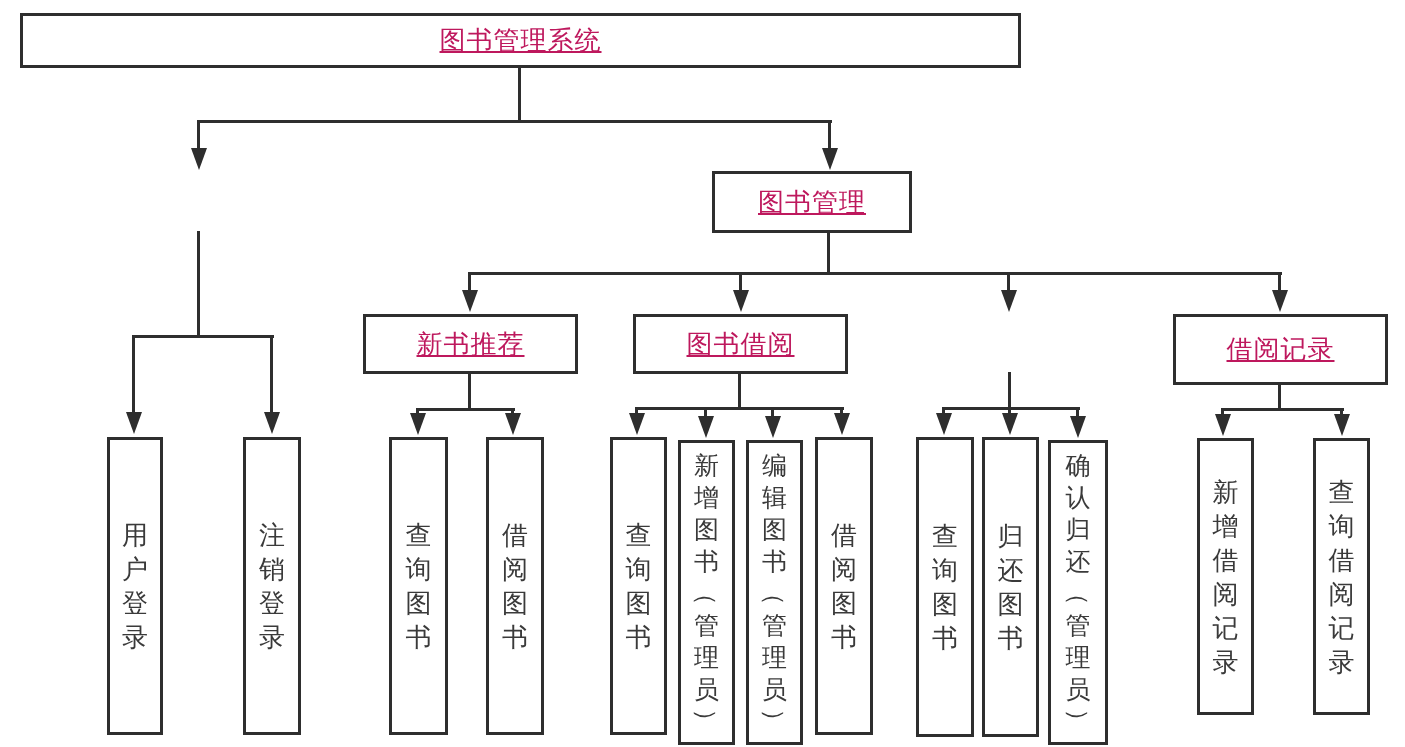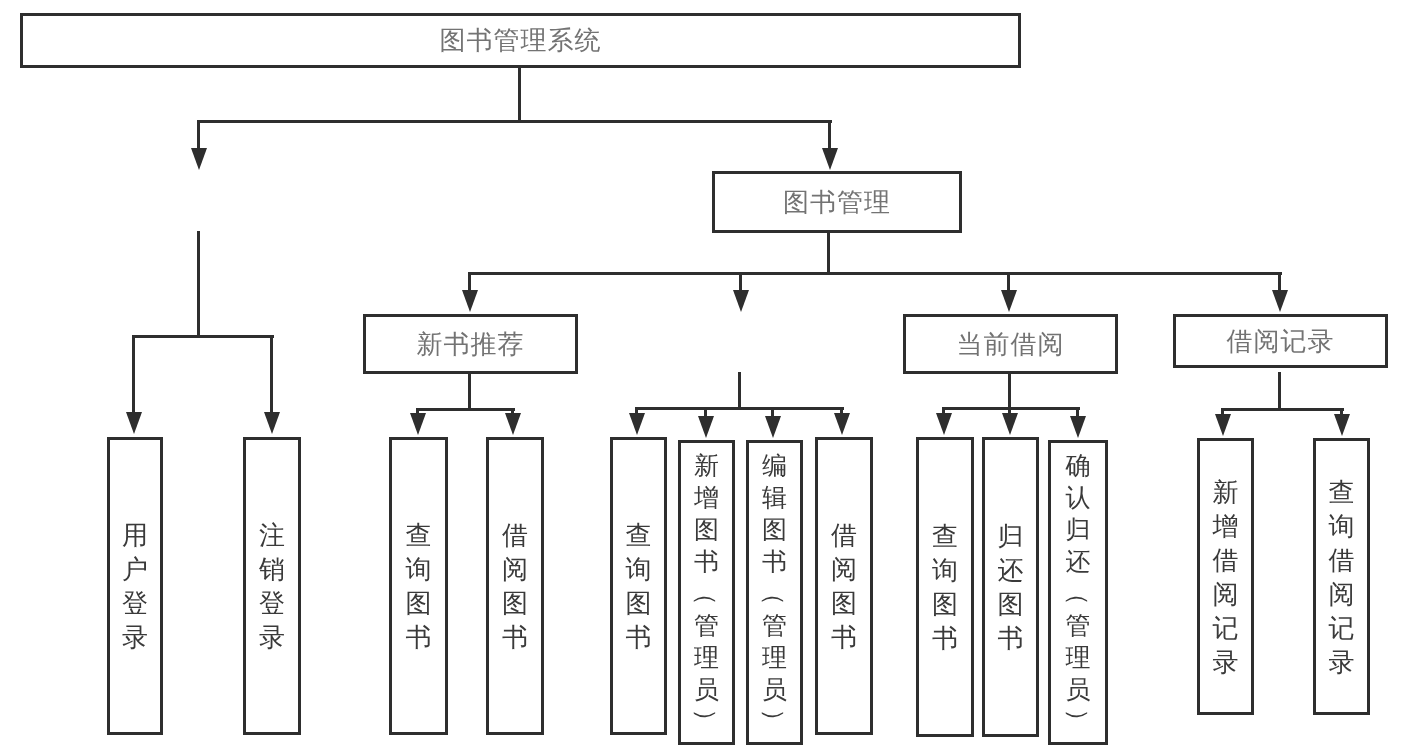--- a/index.html
+++ b/index.html
@@ -4,21 +4,21 @@
 <style>
   html,body{margin:0;padding:0;background:#ffffff;}
   .canvas{
     position:relative;width:1405px;height:747px;background:#ffffff;overflow:hidden;
     font-family:"Liberation Sans","DejaVu Sans",sans-serif;color:#333333;
   }
   
   .hbox{
     position:absolute;box-sizing:border-box;background:#ffffff;
     border:3px solid #2e2e2e;display:flex;align-items:center;justify-content:center;
-    font-size:26px;color:#737373;letter-spacing:1px;white-space:nowrap;z-index:2;
+    font-size:26px;color:#be185d;letter-spacing:1px;white-space:nowrap;z-index:2;text-decoration:underline;
   }
   .vbox{
     position:absolute;box-sizing:border-box;background:#ffffff;
     border:3px solid #2e2e2e;display:flex;flex-direction:column;
     align-items:center;justify-content:center;z-index:2;
   }
   .vchar{display:block;font-size:26px;line-height:34px;color:#3a3a3a;text-align:center;}
   .chars6 .vchar{line-height:34px;}
   .chars9 .vchar{line-height:32px;font-size:25px;}
   .vchar.rot{transform:rotate(90deg);}
@@ -91,25 +91,25 @@
       <div class="vline" style="left: 1076px; top: 407px; height: 13px;"></div>
       <div class="tri" style="left: 1070px; top: 416px;"></div>
       <div class="vline" style="left: 1221px; top: 408px; height: 10px;"></div>
       <div class="tri" style="left: 1215px; top: 414px;"></div>
       <div class="vline" style="left: 1340px; top: 408px; height: 10px;"></div>
       <div class="tri" style="left: 1334px; top: 414px;"></div>
     </div>
 
   <div class="hbox" style="left:20px;top:13px;width:1001px;height:55px">图书管理系统</div>
 
-  <div class="hbox" style="left:712px;top:171px;width:250px;height:62px">图书管理</div>
+  <div class="hbox" style="left:712px;top:171px;width:200px;height:62px">图书管理</div>
 
   <div class="hbox" style="left:363px;top:314px;width:215px;height:60px">新书推荐</div>
-  <div class="hbox" style="left:903px;top:314px;width:215px;height:60px">当前借阅</div>
-  <div class="hbox" style="left:1173px;top:314px;width:215px;height:54px">借阅记录</div>
+  <div class="hbox" style="left:633px;top:314px;width:215px;height:60px">图书借阅</div>
+  <div class="hbox" style="left:1173px;top:314px;width:215px;height:71px">借阅记录</div>
 
   <div class="vbox chars4" style="left:107px;top:437px;width:56px;height:298px">
       <span class="vchar">用</span>
       <span class="vchar">户</span>
       <span class="vchar">登</span>
       <span class="vchar">录</span>
     </div>
   <div class="vbox chars4" style="left:243px;top:437px;width:58px;height:298px">
       <span class="vchar">注</span>
       <span class="vchar">销</span>

